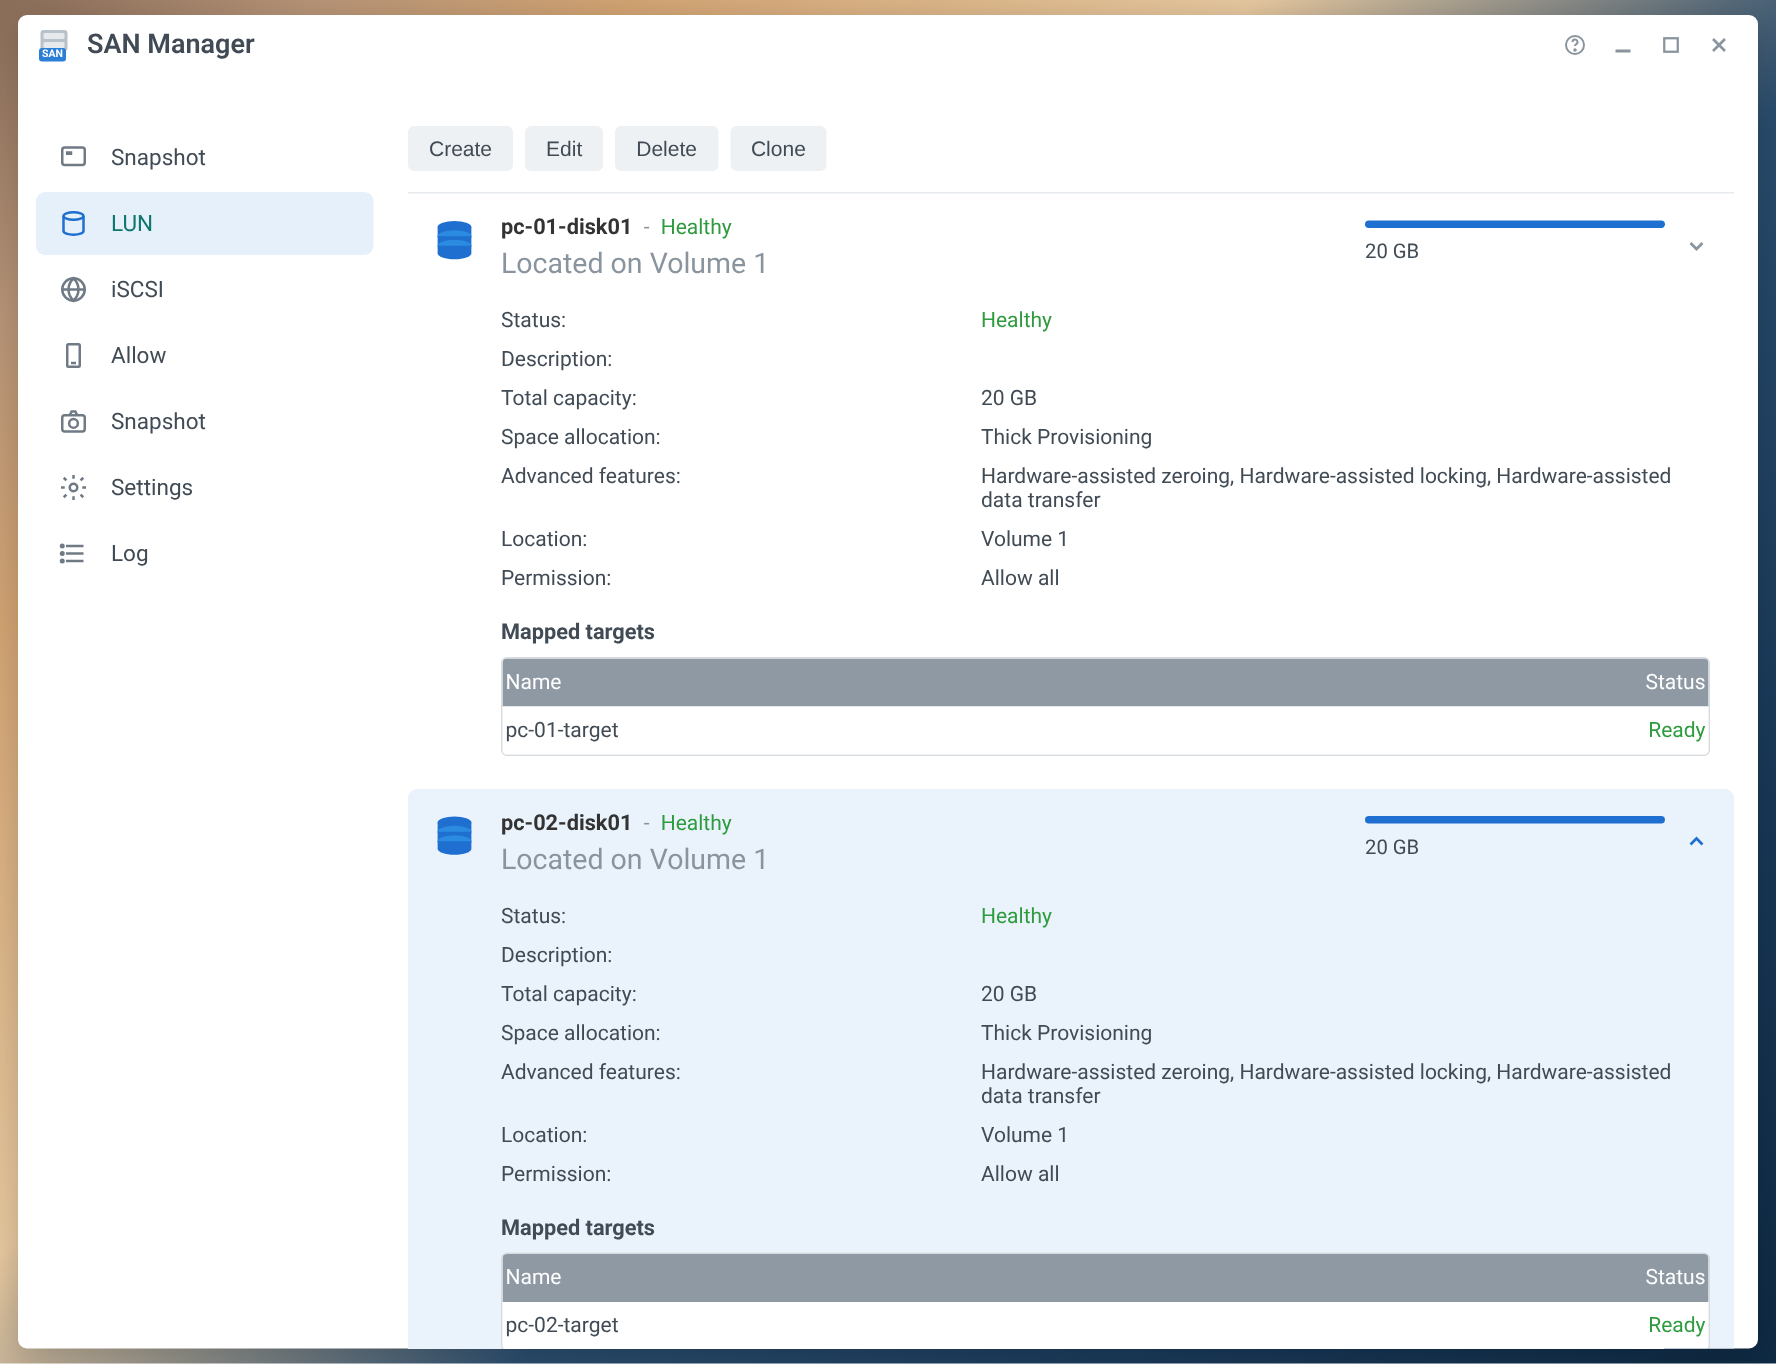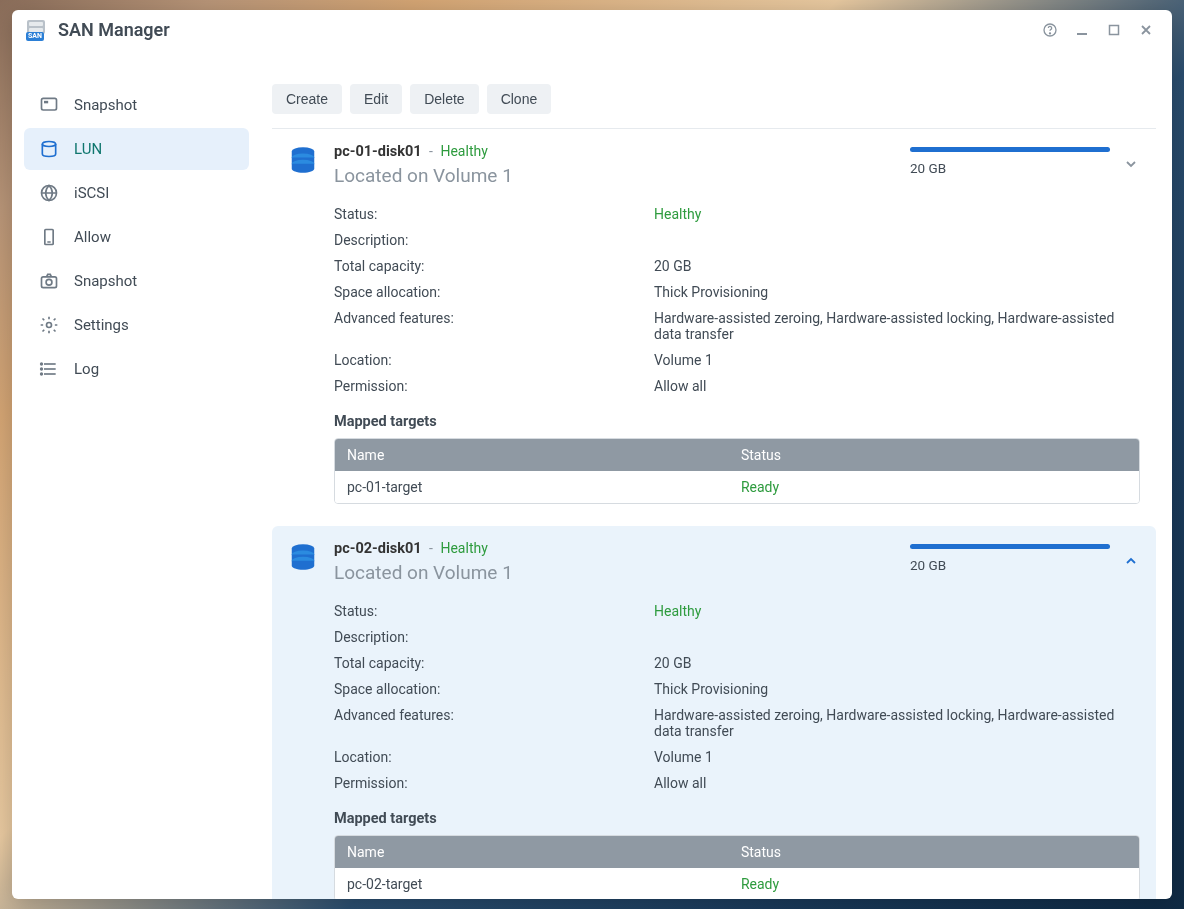--- a/index.html
+++ b/index.html
@@ -103,23 +103,23 @@
     width: 18px; height: 18px; display: flex; align-items: center; justify-content: center;
   }
   .details { margin-left: 46px; margin-top: 14px; }
   .row { display: flex; padding: 5px 0; font-size: 14px; }
   .row .k { width: 320px; color: #414b55; flex-shrink: 0; }
   .row .v { color: #414b55; flex: 1; }
   .row .v.ok { color: #2e9b3e; }
   .section-title { font-weight: 700; margin-top: 14px; margin-bottom: 8px; font-size: 14.5px; }
   .tbl { border: 1px solid #d6dbe0; border-radius: 4px; overflow: hidden; background: #fff;}
   .tbl-head { display: flex; background: #8f99a3; color: #fff; font-size: 14px; }
-  .tbl-head .c, .tbl-row .c { padding: 8px 12px; }
+  .tbl-head .c, .tbl-row .c { padding: 8px 2px; }
   .tbl-head .c1, .tbl-row .c1 { width: 49%; }
-  .tbl-head .c2, .tbl-row .c2 { flex: 1; }
+  .tbl-head .c2, .tbl-row .c2 { flex: 1; text-align: right; }
   .tbl-row { display: flex; font-size: 14px; background: #fff; }
   .tbl-row .c2.ok { color: #2e9b3e; }
 </style>
 </head>
 <body>
 
 <div class="window">
   <div class="titlebar">
     <div class="app-icon">
       <div class="srv"></div>

